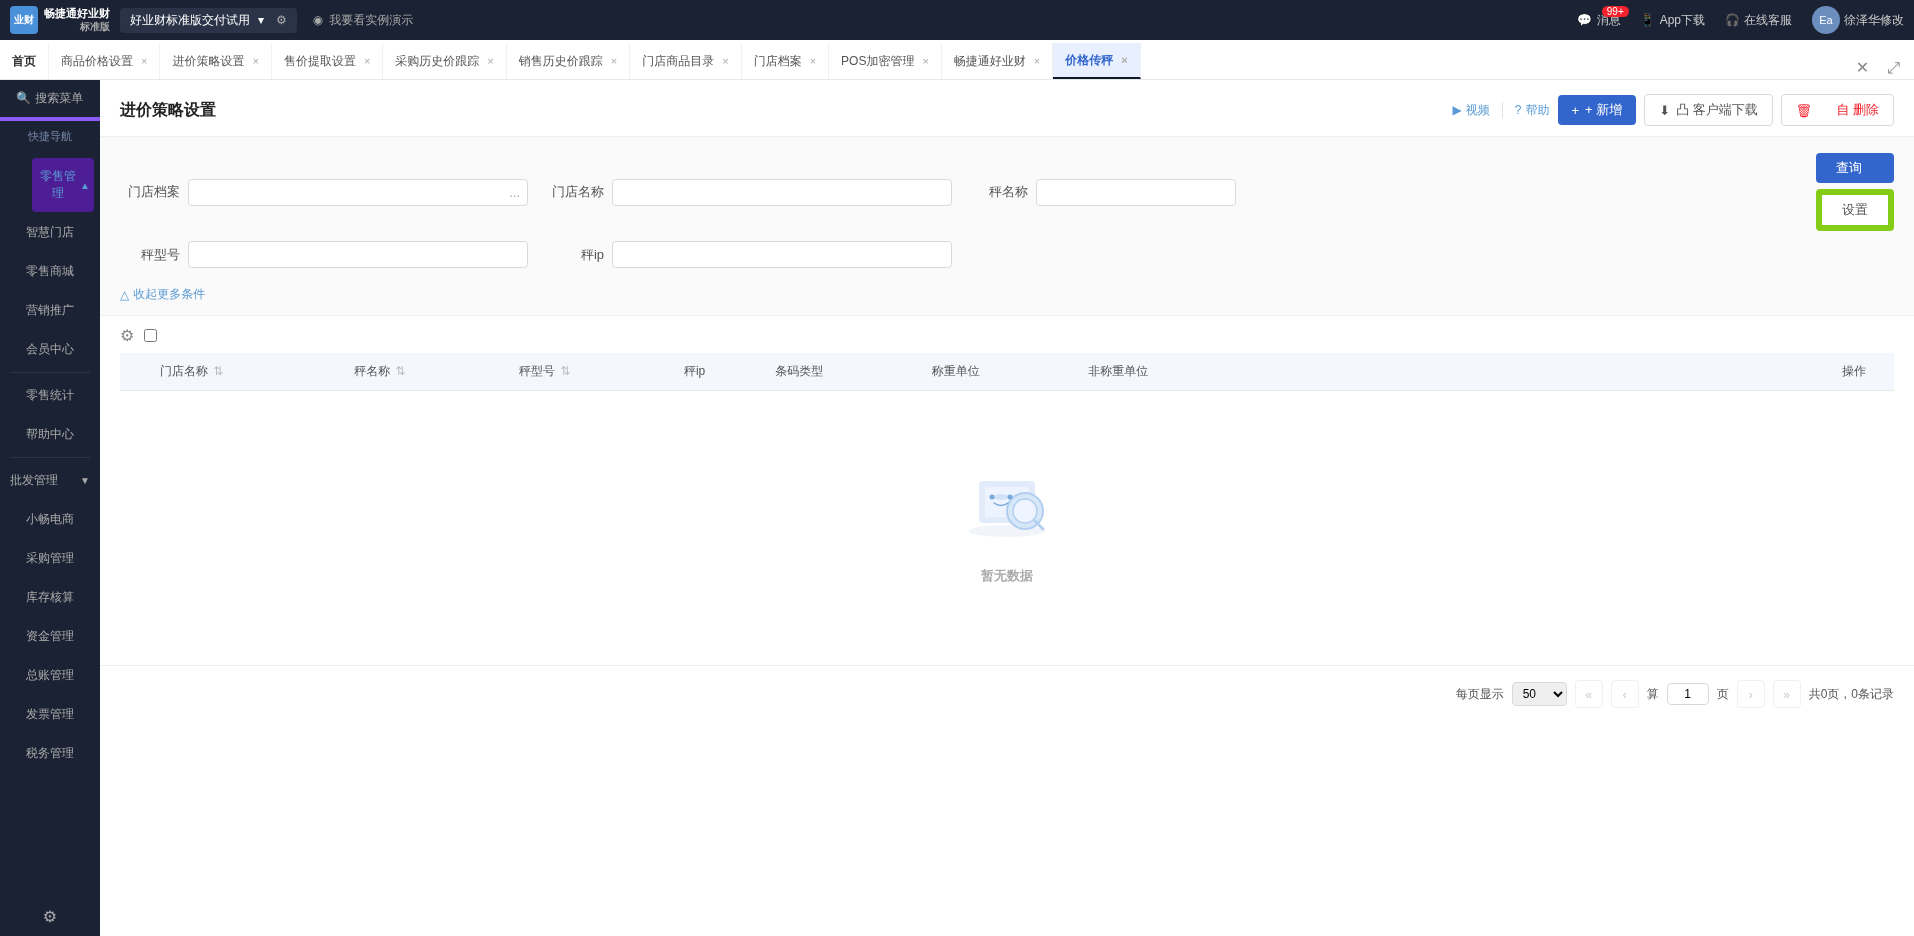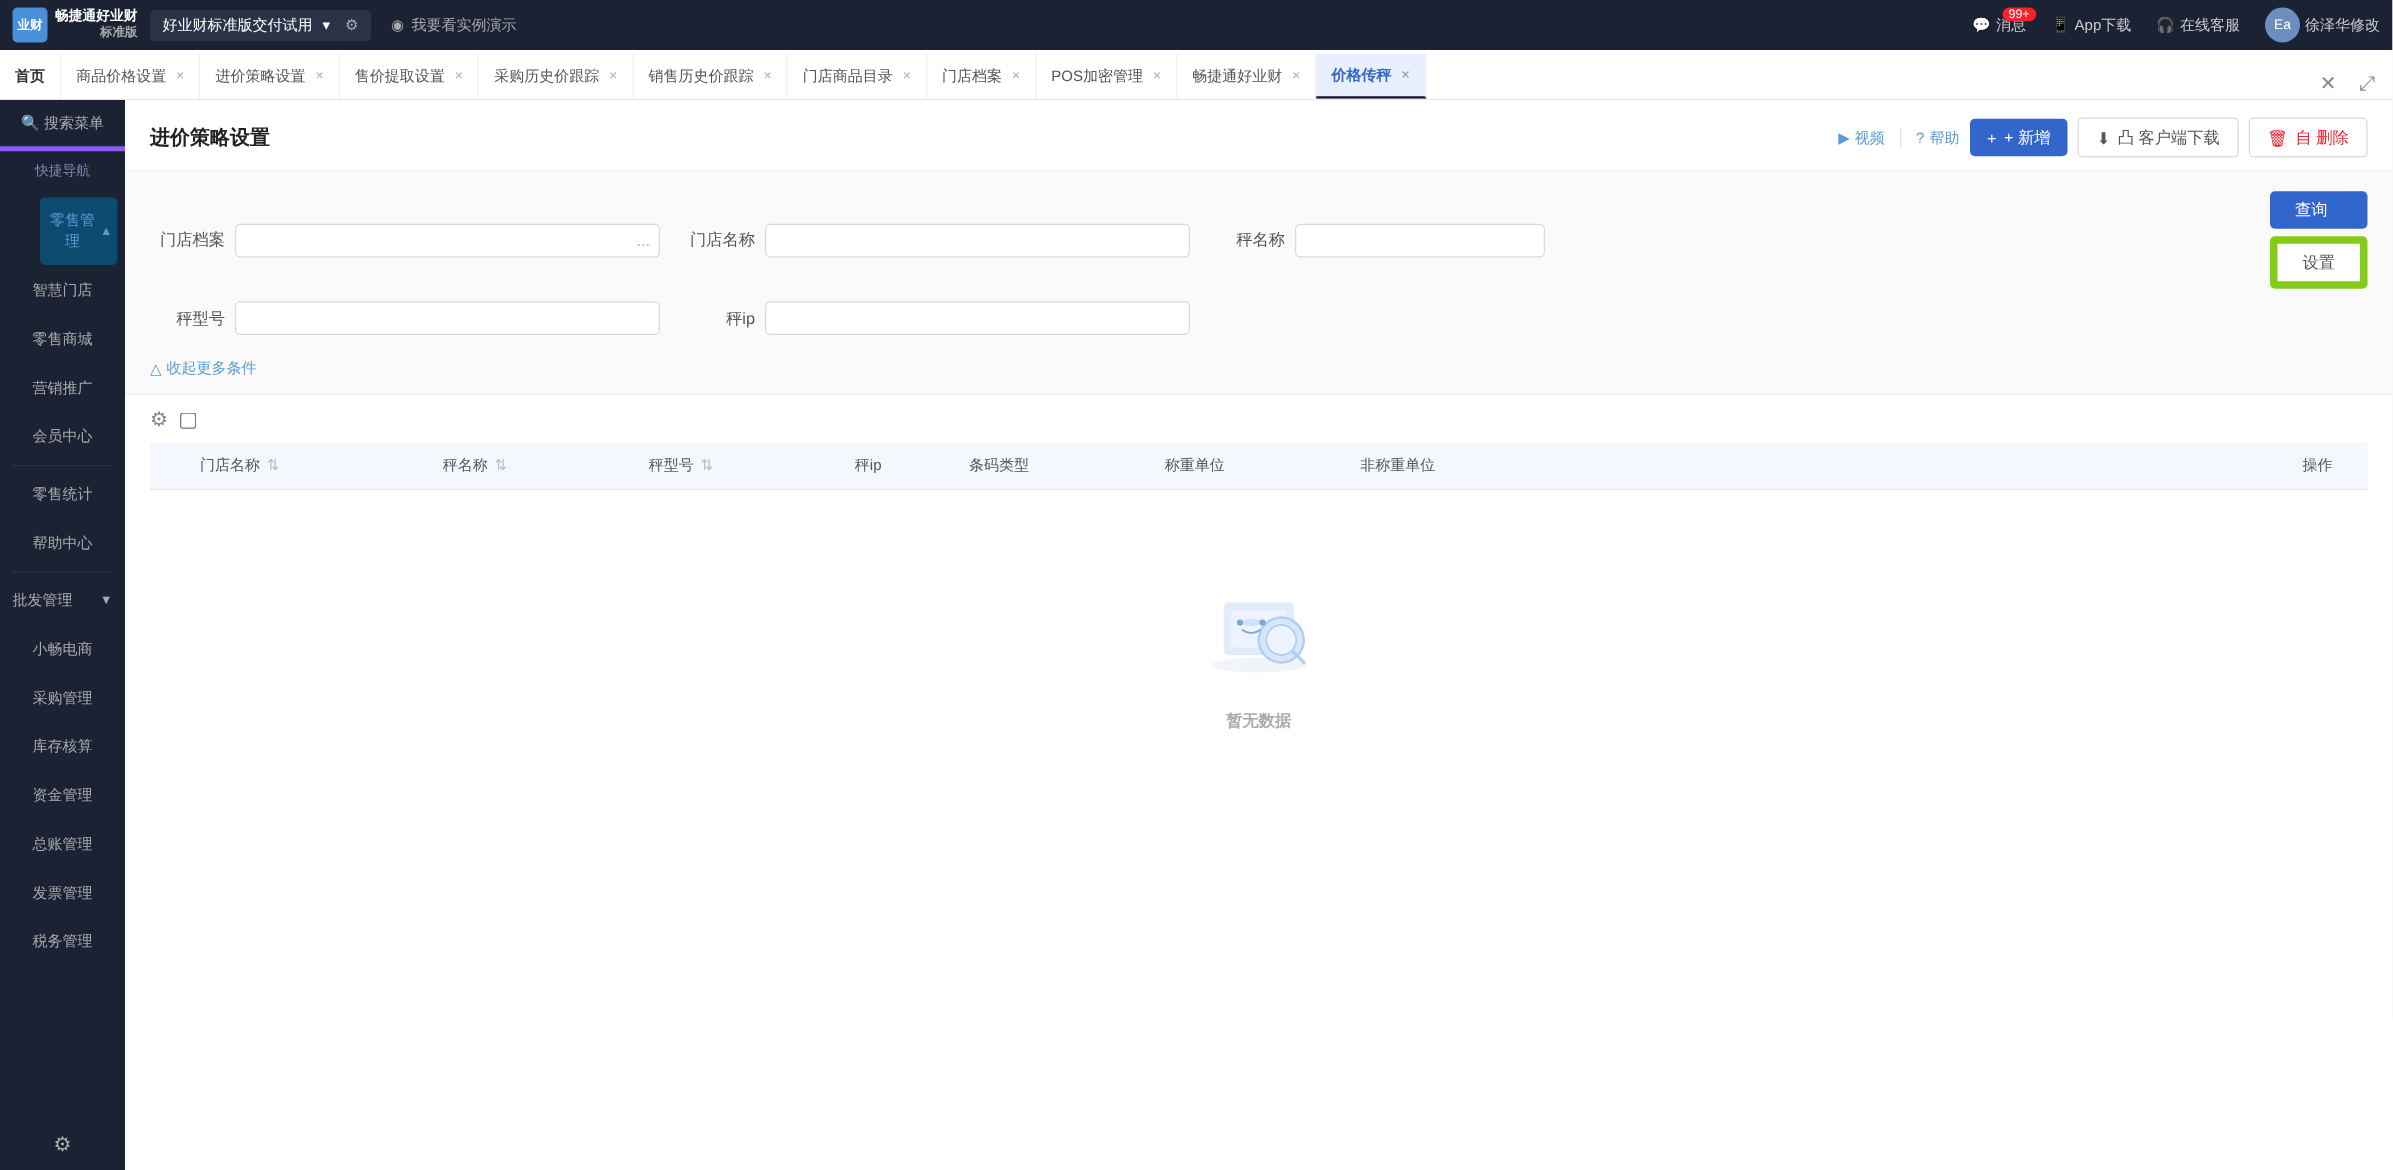--- a/index.html
+++ b/index.html
@@ -27,21 +27,21 @@
     .nav-tabs-end-btn { font-size: 16px; color: #888; cursor: pointer; padding: 2px 6px; }
 
     
     .main-layout { display: flex; flex: 1; overflow: hidden; }
 
     
     .sidebar { width: 100px; background: #1a2233; color: #ccc; display: flex; flex-direction: column; flex-shrink: 0; overflow-y: auto; }
     .sidebar-search { padding: 10px 8px; border-bottom: 4px solid #8b5cf6; font-size: 12px; color: #aaa; text-align: center; cursor: pointer; }
     .sidebar-nav { padding: 8px 0; }
     .sidebar-item { display: flex; flex-direction: column; align-items: center; padding: 10px 4px; cursor: pointer; font-size: 12px; color: #aaa; text-align: center; border-radius: 4px; margin: 2px 6px; }
-    .sidebar-item.active { background: #0c4a6e; color: #5b9bd5; margin-left: 32px; }
+    .sidebar-item.active { background: #4c1d95; color: #5b9bd5; margin-left: 32px; }
     .sidebar-divider { height: 1px; background: #2a3347; margin: 4px 10px; }
     .sidebar-bottom { margin-top: auto; padding: 10px; text-align: center; }
     .sidebar-settings-icon { color: #aaa; cursor: pointer; font-size: 16px; }
 
     
     .content-area { flex: 1; overflow: auto; background: #fff; }
     .page-header { display: flex; align-items: center; padding: 14px 20px 10px; border-bottom: 1px solid #f0f0f0; }
     .page-title { font-size: 16px; font-weight: bold; color: #222; }
     .page-header-actions { margin-left: auto; display: flex; align-items: center; gap: 8px; }
     .action-link { display: flex; align-items: center; gap: 4px; font-size: 12px; color: #5b9bd5; cursor: pointer; }
@@ -274,21 +274,21 @@
         <button class="btn btn-primary">
           <span>+</span>
           <span style="margin-left:2px">+ 新增</span>
         </button>
         <button class="btn btn-default">
           <span>⬇</span>
           <span style="margin-left:2px">凸 客户端下载</span>
         </button>
         <button class="btn btn-danger">
           <span>🗑</span>
-          <span style="margin-left:2px">自 删除</span>
+          <span style="margin-left:20px">自 删除</span>
         </button>
       </div>
     </div>
 
     <div class="search-form">
       <div class="search-row">
         <div class="search-field">
           <label class="search-label">门店档案</label>
           <div class="search-input-with-icon">
             <input class="search-input" type="text" style="width: 340px;">
@@ -387,15 +387,32 @@
                   </svg>
                 </div>
                 <div class="empty-text">暂无数据</div>
               </div>
             </td>
           </tr>
         </tbody>
       </table>
     </div>
 
+    <div class="pagination">
+      <span class="pagination-label">每页显示</span>
+      <select class="pagination-select">
+        <option>50</option>
+        <option>10</option>
+        <option>20</option>
+        <option>100</option>
+      </select>
+      <div class="pagination-btn disabled">«</div>
+      <div class="pagination-btn disabled">‹</div>
+      <span class="pagination-label">算</span>
+      <input class="pagination-input" type="text" value="1" style="">
+      <span class="pagination-label">页</span>
+      <div class="pagination-btn disabled">›</div>
+      <div class="pagination-btn disabled">»</div>
+      <span class="pagination-info">共0页，0条记录</span>
+    </div>
 
   </div>
 </div>
 
 </body></html>

